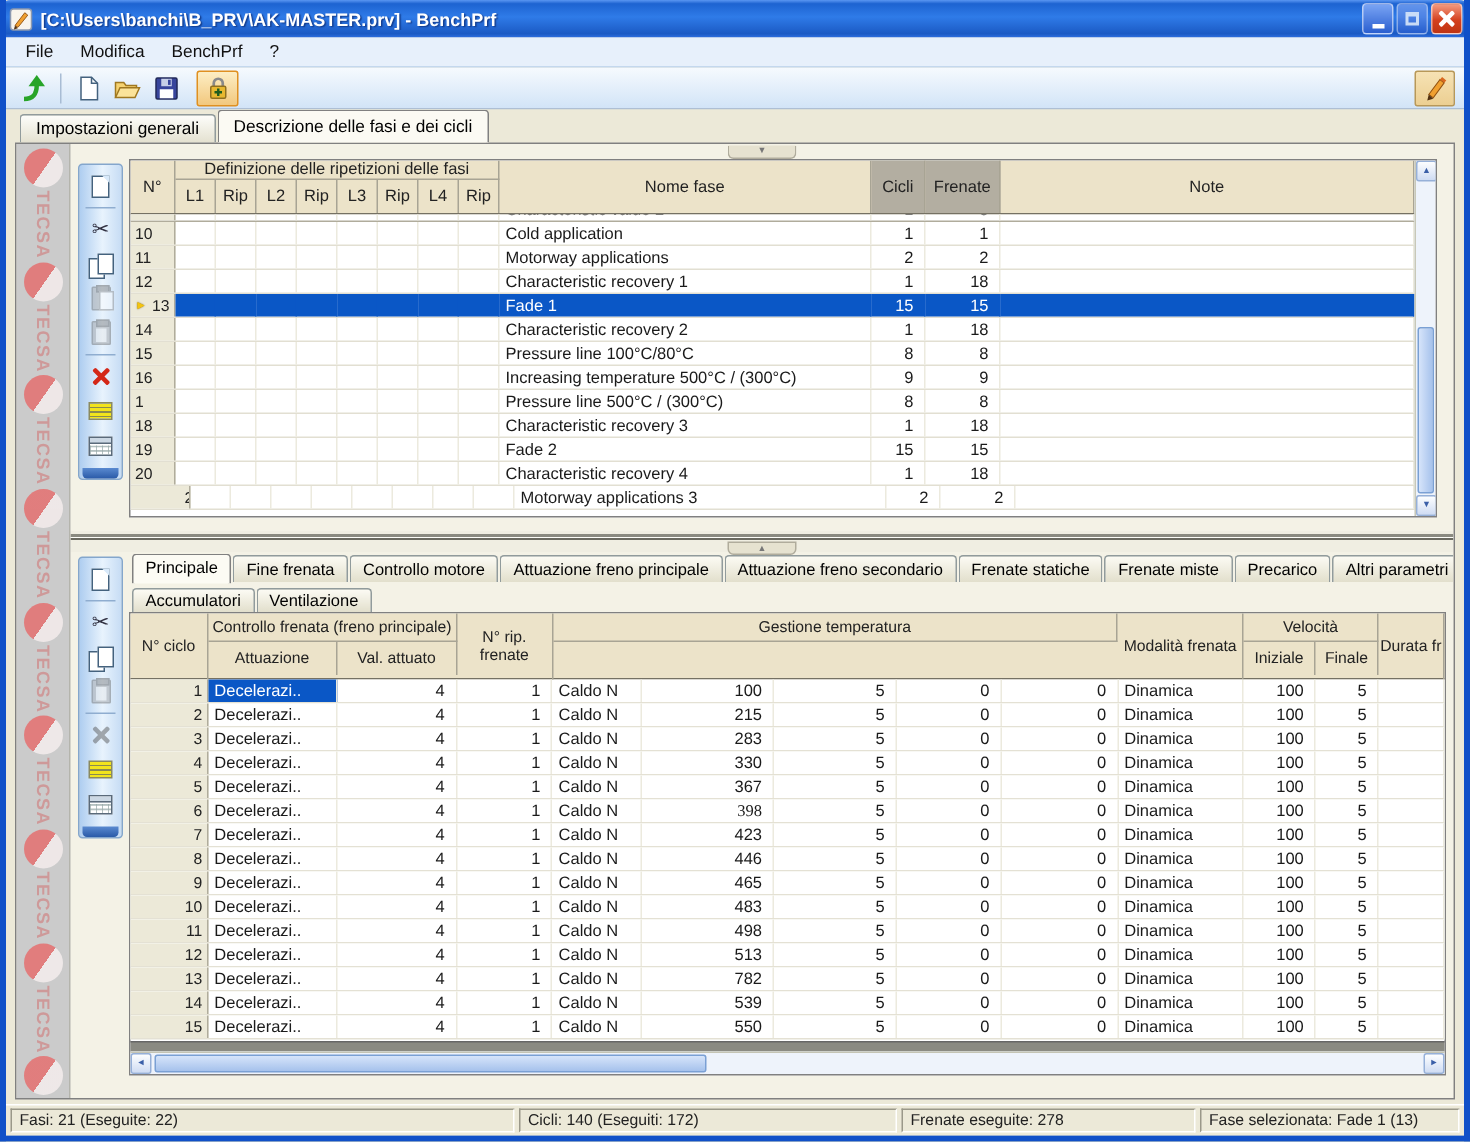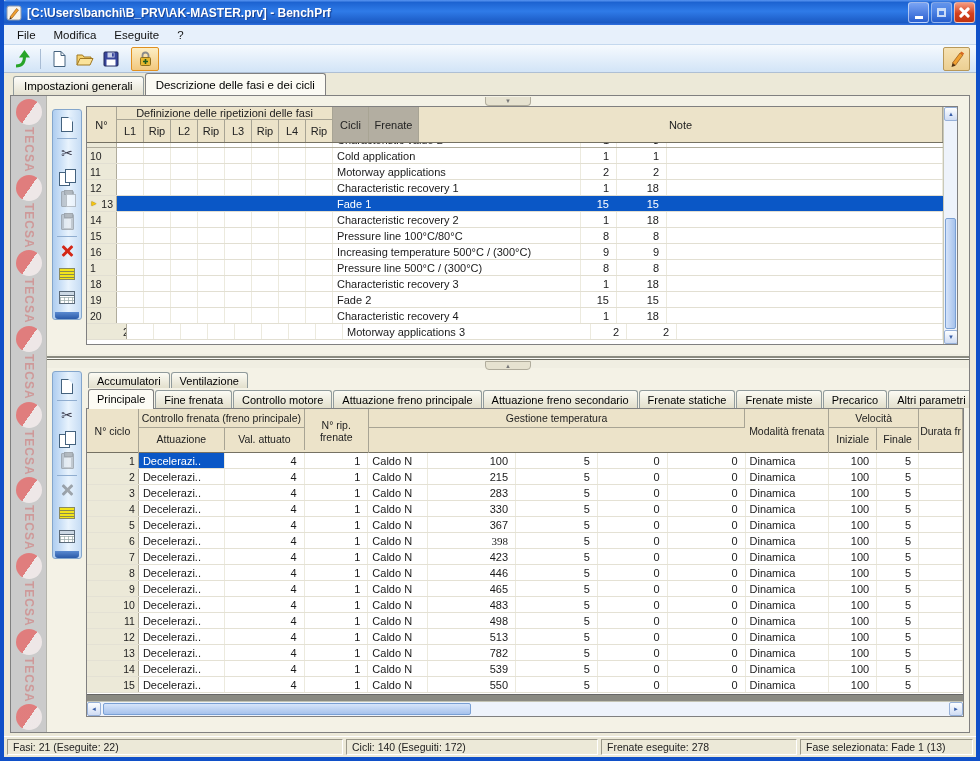--- a/index.html
+++ b/index.html
@@ -145,21 +145,21 @@
         </span>
       <span class="tb-btn btn-close">
           <span class="g-x"></span>
         </span>
     </span>
   </div>
 
   <div class="menubar" id="menubar">
       <span class="menu-item">File</span>
       <span class="menu-item">Modifica</span>
-      <span class="menu-item">Eseguite</span>
+      <span class="menu-item">BenchPrf</span>
       <span class="menu-item">?</span>
     </div>
 
   <div class="toolbar">
     <span class="tbtn">
       <svg width="19" height="19" viewBox="0 0 19 19">
           <path d="M4 17 C9.5 17 12.5 14.5 12.5 7.5" fill="none" stroke="#28a428" stroke-width="3"></path>
           <polygon points="7,8.5 12.5,1 18,8.5" fill="#28a428"></polygon>
         </svg>
     </span>
@@ -288,20 +288,21 @@
                     <div class="hc" style="width: 27px;">L1</div>
                     <div class="hc" style="width: 27px;">Rip</div>
                     <div class="hc" style="width: 27px;">L2</div>
                     <div class="hc" style="width: 27px;">Rip</div>
                     <div class="hc" style="width: 27px;">L3</div>
                     <div class="hc" style="width: 27px;">Rip</div>
                     <div class="hc" style="width: 27px;">L4</div>
                     <div class="hc" style="width: 27px;">Rip</div>
                   </div>
                 </div>
+                <div class="hc" style="width: 248px;">Nome fase</div>
                 <div class="hc hdark" style="width: 36px;">Cicli</div>
                 <div class="hc hdark" style="width: 50px;">Frenate</div>
                 <div class="hc" style="flex: 1 1 0%;">Note</div>
               </div>
             <div id="ut-body">
                 <div class="ut-row clip">
                   <div class="cell gut" style="width: 30px;">
                     <span></span>
                   </div>
                   <div class="cell" style="width: 27px;"></div>
@@ -557,35 +558,35 @@
             </div>
             <div class="vtb-btn">
               <span class="ic ic-stripes"></span>
             </div>
             <div class="vtb-btn">
               <span class="ic ic-calculator"></span>
             </div>
             <div class="vt-foot"></div>
           </div>
         <div class="lright">
-          <div class="ltabs t1" id="ltabs1">
-              <div class="ltab">Accumulatori</div>
-              <div class="ltab">Ventilazione</div>
-            </div>
           <div class="ltabs t2" id="ltabs2">
               <div class="ltab on">Principale</div>
               <div class="ltab">Fine frenata</div>
               <div class="ltab">Controllo motore</div>
               <div class="ltab">Attuazione freno principale</div>
               <div class="ltab">Attuazione freno secondario</div>
               <div class="ltab">Frenate statiche</div>
               <div class="ltab">Frenate miste</div>
               <div class="ltab">Precarico</div>
               <div class="ltab">Altri parametri</div>
             </div>
+          <div class="ltabs t1" id="ltabs1">
+              <div class="ltab">Accumulatori</div>
+              <div class="ltab">Ventilazione</div>
+            </div>
           <div class="ltable">
             <div class="lt-head" id="lt-head">
                 <div class="hc tall" style="width: 52px;">N° ciclo</div>
                 <div class="hgroup" style="width: 166px;">
                   <div class="top">Controllo frenata (freno principale)</div>
                   <div class="subs">
                     <div class="hc" style="width: 86px;">Attuazione</div>
                     <div class="hc" style="width: 80px;">Val. attuato</div>
                   </div>
                 </div>

